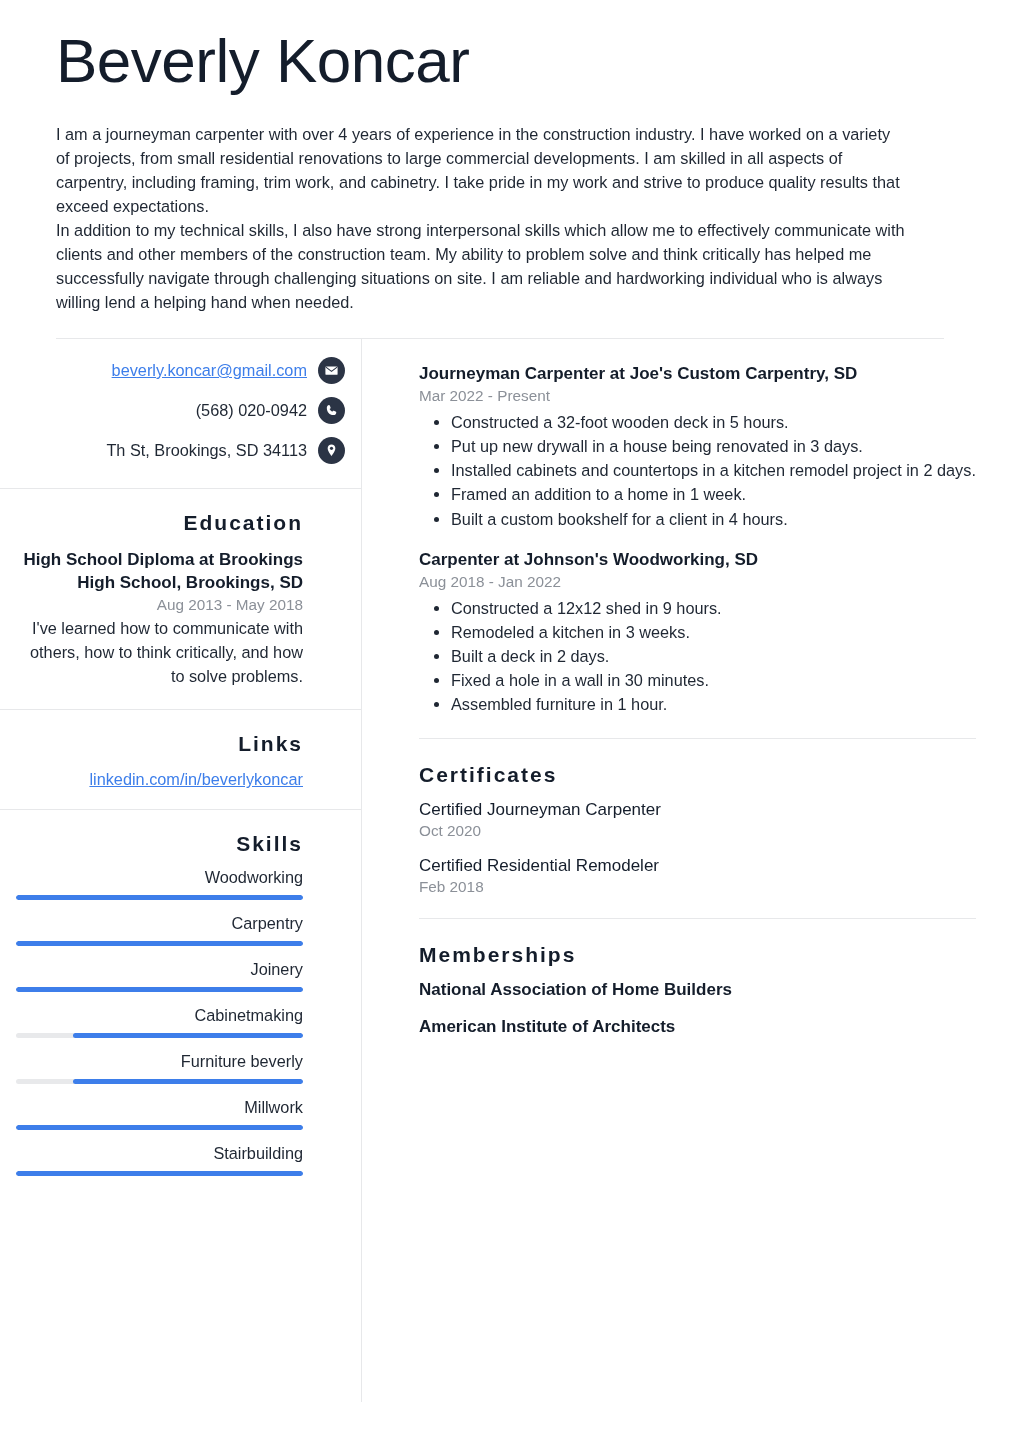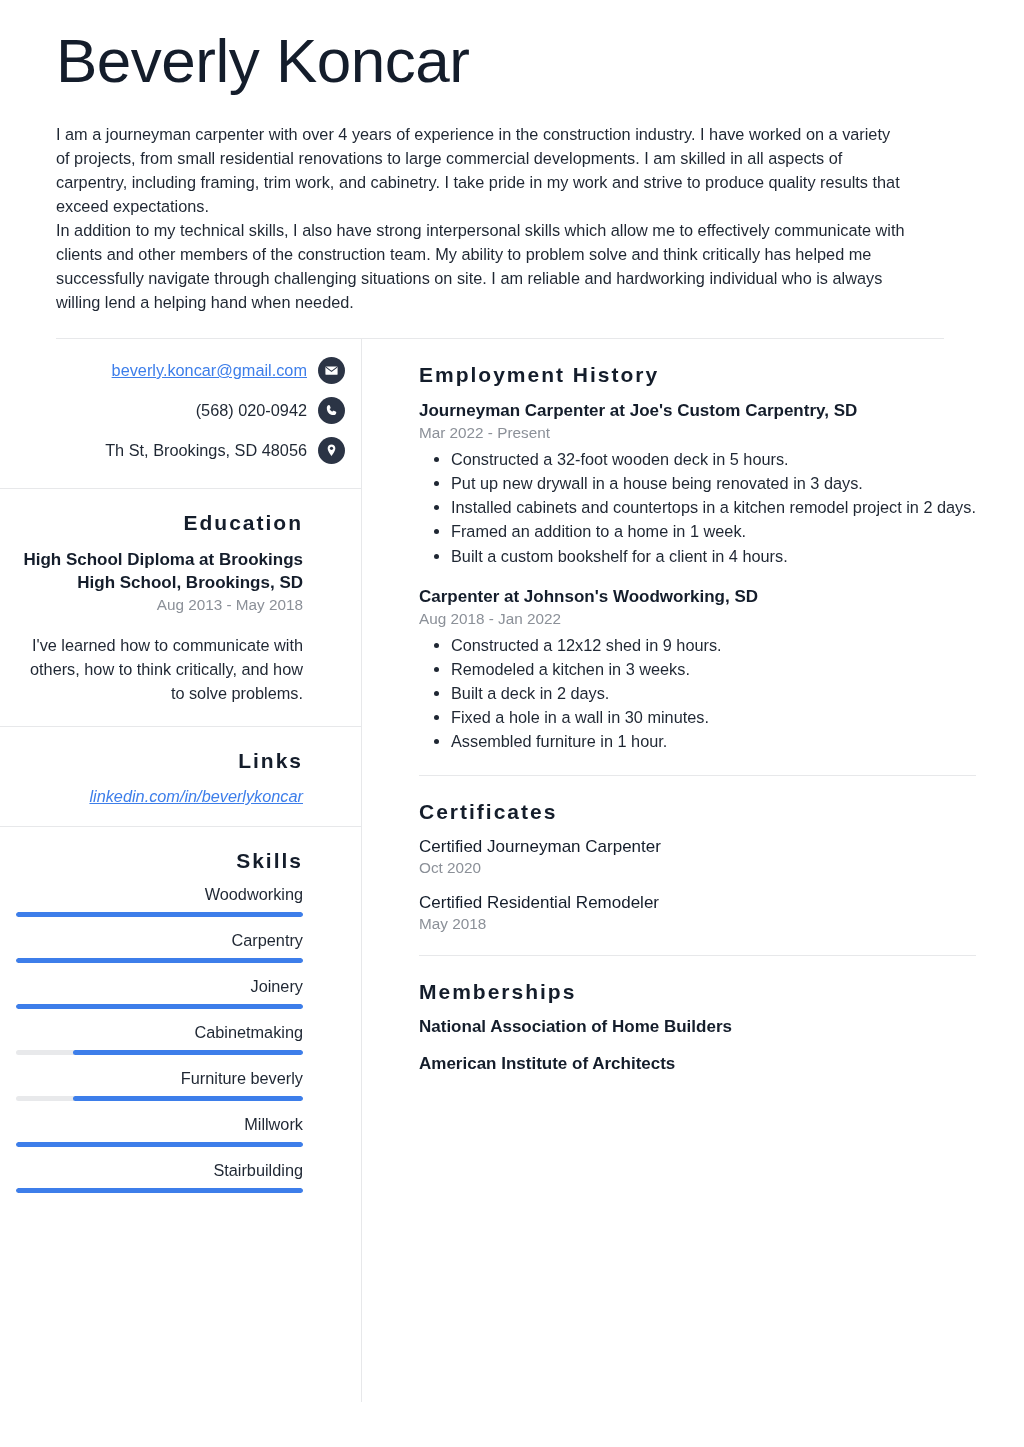--- a/index.html
+++ b/index.html
@@ -149,28 +149,27 @@
   .edu-date {
     font-size: 15.3px;
     color: #8b9098;
     margin-top: 2px;
   }
 
   .edu-desc {
     font-size: 16.3px;
     line-height: 1.47;
     color: #1f2733;
-    margin-top: 20px;
+    margin-top: 3px;
   }
 
   .link-item {
     font-size: 16.3px;
     color: #3d7eea;
     text-decoration: underline;
-    font-style: italic;
   }
 
   
   .skills-list { margin-top: -2px; }
 
   .skill {
     margin-bottom: 14px;
   }
   .skill:last-child { margin-bottom: 0; }
 
@@ -297,21 +296,21 @@
         <div class="contact-row">
           <span class="contact-text">(568) 020-0942</span>
           <span class="cicon">
             <svg width="15" height="15" viewBox="0 0 16 16">
               <path d="M5.3 2.2c.5 0 .8.3 1 .8l.7 1.7c.2.5.1.9-.3 1.2l-.8.6c.6 1.3 1.6 2.3 2.9 2.9l.6-.8c.3-.4.7-.5 1.2-.3l1.7.7c.5.2.8.5.8 1 0 1.6-1.3 2.9-2.9 2.9C6 13 3 10 3 5.1c0-1.6 1.3-2.9 2.3-2.9z" fill="#ffffff"></path>
             </svg>
           </span>
         </div>
 
         <div class="contact-row">
-          <span class="contact-text">Th St, Brookings, SD 48056</span>
+          <span class="contact-text">Th St, Brookings, SD 34113</span>
           <span class="cicon">
             <svg width="15" height="15" viewBox="0 0 16 16">
               <path d="M8 1.6c-2.3 0-4.1 1.8-4.1 4.1 0 3 4.1 8.3 4.1 8.3s4.1-5.3 4.1-8.3c0-2.3-1.8-4.1-4.1-4.1z" fill="#ffffff"></path>
               <circle cx="8" cy="5.7" r="1.7" fill="#2b3445"></circle>
             </svg>
           </span>
         </div>
       </div>
 
       <div class="rule-section"></div>
@@ -388,21 +387,20 @@
           </div>
 
         </div>
       </div>
 
     </div>
 
     <div class="col-right">
 
       <div class="rblock">
-        <div class="rsec-title">Employment History</div>
 
         <div class="job">
           <div class="job-head">Journeyman Carpenter at Joe's Custom Carpentry, SD</div>
           <div class="job-date">Mar 2022 - Present</div>
           <ul class="bullets">
             <li>Constructed a 32-foot wooden deck in 5 hours.</li>
             <li>Put up new drywall in a house being renovated in 3 days.</li>
             <li>Installed cabinets and countertops in a kitchen remodel project in 2 days.</li>
             <li>Framed an addition to a home in 1 week.</li>
             <li>Built a custom bookshelf for a client in 4 hours.</li>
@@ -427,21 +425,21 @@
       <div class="rblock">
         <div class="rsec-title">Certificates</div>
 
         <div class="cert">
           <div class="cert-name">Certified Journeyman Carpenter</div>
           <div class="cert-date">Oct 2020</div>
         </div>
 
         <div class="cert">
           <div class="cert-name">Certified Residential Remodeler</div>
-          <div class="cert-date">May 2018</div>
+          <div class="cert-date">Feb 2018</div>
         </div>
       </div>
 
       <div class="rule-section"></div>
 
       <div class="rblock">
         <div class="rsec-title">Memberships</div>
         <div class="member">National Association of Home Builders</div>
         <div class="member">American Institute of Architects</div>
       </div>

